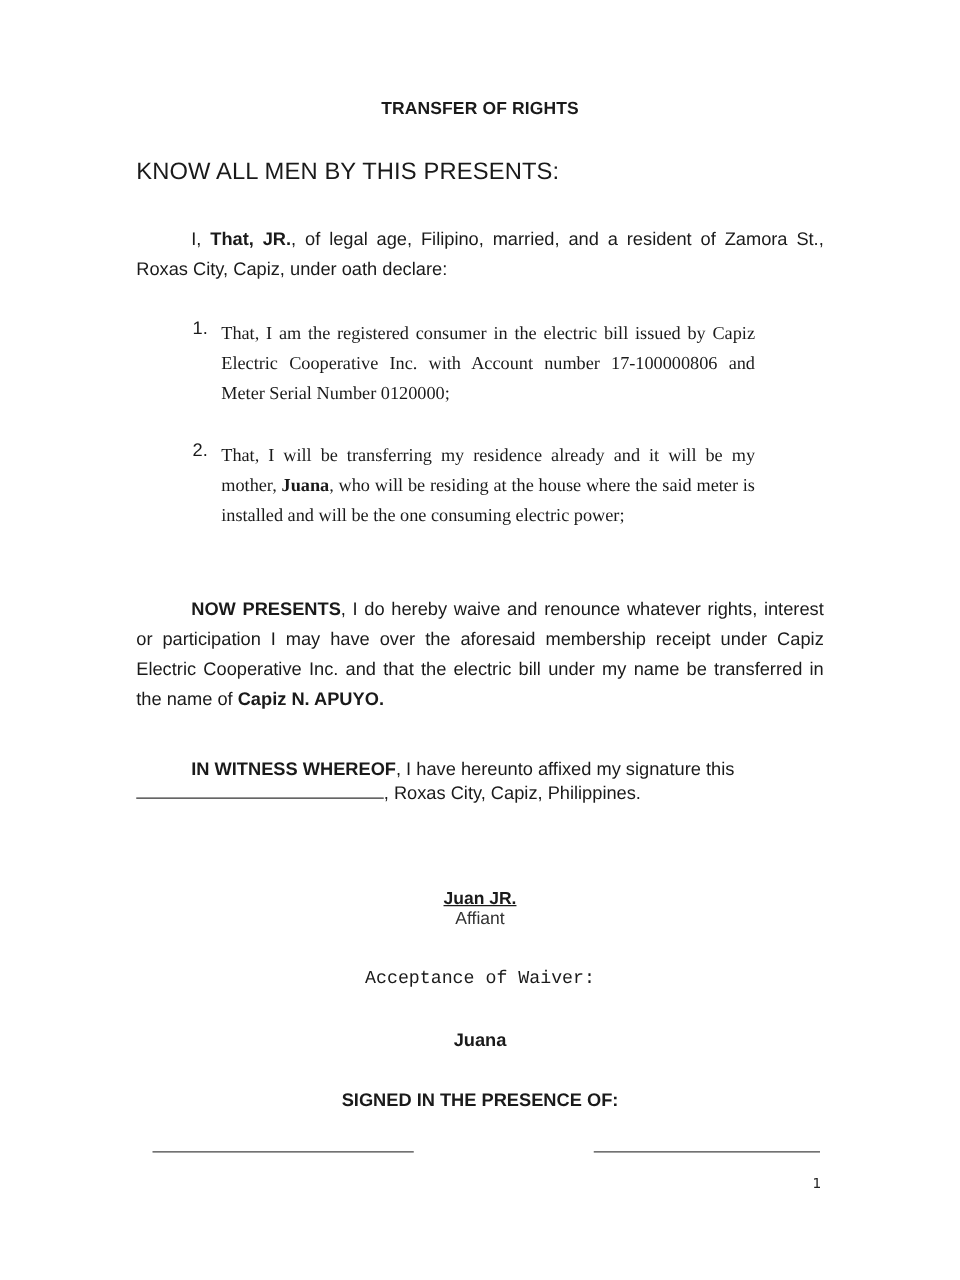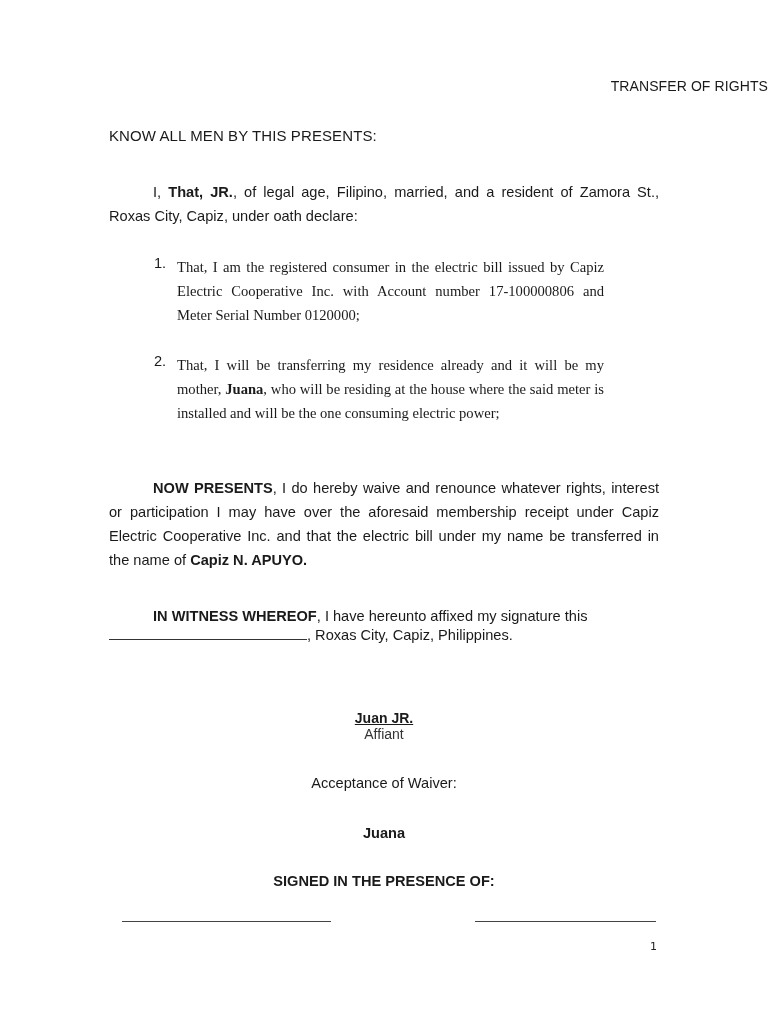--- a/index.html
+++ b/index.html
@@ -18,28 +18,28 @@
     }
     .page {
       position: absolute;
       left: 0; top: 0;
       width: 768px; height: 1024px;
       background: #fff;
     }
     .abs { position: absolute; }
     .title {
       left: 0; width: 768px; top: 78px;
-      text-align: right;
-      font-weight: normal;
+      text-align: center;
+      font-weight: bold;
       font-size: 14px;
       letter-spacing: 0.1px;
     }
     .know {
       left: 109px; top: 127px;
-      font-size: 15px;
+      font-size: 19px;
       letter-spacing: 0.1px;
     }
     .para {
       left: 109px; width: 550px;
       line-height: 24px;
       text-align: justify;
       text-align-last: left;
     }
     .para .indent { display: inline-block; width: 44px; }
     .p1 { top: 180px; }
@@ -71,21 +71,21 @@
       width: 198px;
       border-bottom: 1.2px solid #333;
       height: 12px;
       vertical-align: baseline;
     }
     .center {
       left: 0; width: 768px; text-align: center;
     }
     .sig-name { top: 710px; font-weight: bold; font-size: 14px; text-decoration: underline; }
     .sig-role { top: 726px; font-size: 14px; color: #333; }
-    .accept { top: 775px; font-size: 14.6px; }
+    .accept { top: 775px; font-size: 14.6px; font-family: Liberation Mono, monospace; }
     .juana { top: 825px; font-weight: bold; font-size: 14.6px; }
     .signed { top: 873px; font-weight: bold; font-size: 14.6px; }
     .line {
       height: 0;
       border-top: 1.3px solid #444;
     }
     .line1 { left: 122px; width: 209px; top: 921px; }
     .line2 { left: 475px; width: 181px; top: 921px; }
     .pagenum {
       left: 650px; top: 940px;

